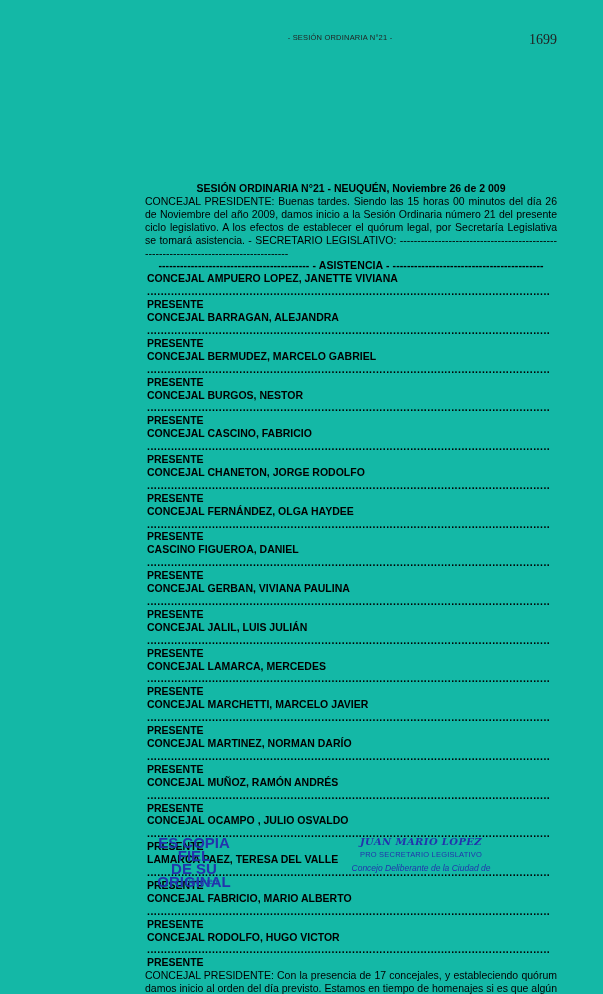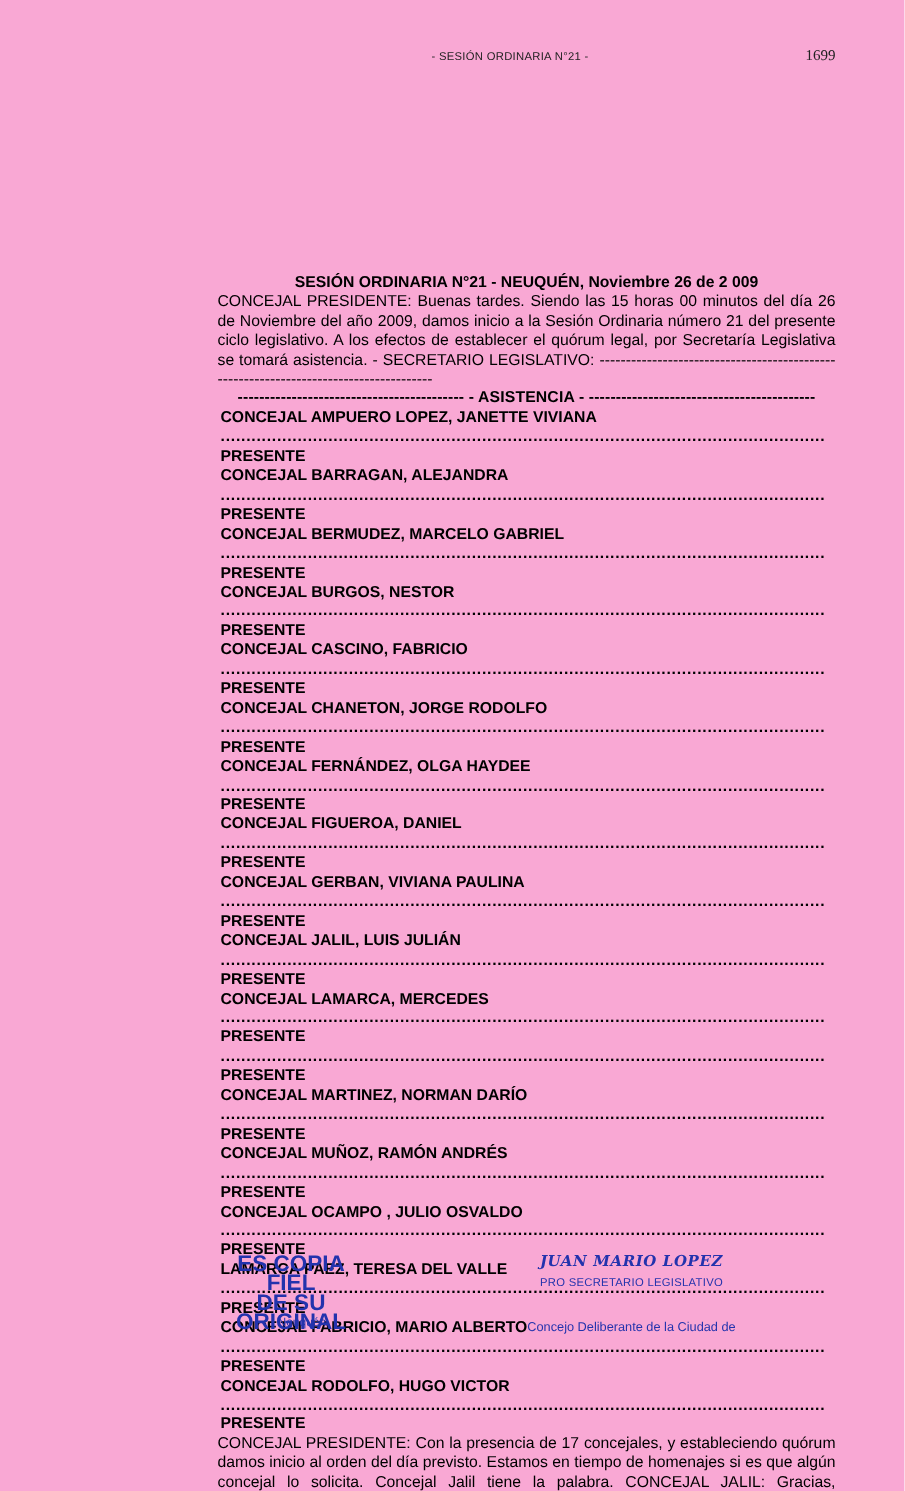--- a/index.html
+++ b/index.html
@@ -2,26 +2,26 @@
 <html><head>
 <meta charset="utf-8">
 <style>
   * { margin: 0; padding: 0; box-sizing: border-box; }
   html, body { background: #ffffff; }
   body {
     width: 603px; height: 994px; position: relative; overflow: hidden;
     font-family: "Liberation Sans", sans-serif; color: #000;
     --blue: #2333ad;
   }
-  .page { position: absolute; inset: 0; background: #f9a8d4; }
+  .page { position: absolute; inset: 0; background: #14b8a6; }
 
   
   .running-header { position: absolute; top: 33px; left: 145px; right: 46px; height: 12px; font-size: 7.5px; color: #222; }
   .rh-title { position: absolute; left: 0; right: 22px; text-align: center; letter-spacing: 0.2px; }
-  .rh-page { position: absolute; right: 0; top: -1px; font-family: "Liberation Serif", serif; font-size: 10px; }
+  .rh-page { position: absolute; right: 0; top: -1px; font-family: "Liberation Serif", serif; font-size: 14px; }
 
   
   .content {
     position: absolute; top: 137px; left: 145px; width: 412px;
     font-size: 10.5px; line-height: 12.9px; margin-top: 45px;
   }
   .doc-title { font-size: 10.5px; font-weight: bold; text-align: center; }
   .para { text-align: justify; overflow-wrap: break-word; }
   .asistencia-line {
     font-weight: bold; text-align: center;
@@ -34,21 +34,21 @@
   .att-leader::after { content: "......................................................................................................................"; letter-spacing: 0.5px; }
   .att-status { white-space: nowrap; }
 
   
   .footer { position: absolute; left: 0; right: 0; top: 836px; }
   .stamp { position: absolute; left: 148px; width: 92px; text-align: center; color: var(--blue); font-weight: bold; font-size: 15px; line-height: 13px; }
   .city { position: absolute; left: 145px; top: 41px; color: var(--blue); font-weight: normal; font-size: 8px; text-align: left; padding-left: 40px; }
   .signature { position: absolute; left: 340px; width: 162px; text-align: center; color: var(--blue); }
   .sig-name { font-family: "DejaVu Serif", serif; font-style: italic; font-weight: bold; font-size: 10px; letter-spacing: 0.4px; }
   .sig-title { font-size: 7.5px; margin-top: 3px; letter-spacing: 0.2px; }
-  .sig-org { font-size: 8.5px; margin-top: 20px; }
+  .sig-org { font-size: 8.5px; margin-top: 4px; font-style: italic; }
 </style>
 </head>
 <body style="--blue: #2333ad;">
 
 <div class="page">
 
   <div class="running-header">
     <span class="rh-title">- SESIÓN ORDINARIA N°21 -</span>
     <span class="rh-page">1699</span>
   </div>
@@ -94,21 +94,21 @@
     <span class="att-status">PRESENTE</span>
   </div>
 
   <div class="att-row">
     <span class="att-name">CONCEJAL  FERNÁNDEZ, OLGA HAYDEE</span>
     <span class="att-leader"></span>
     <span class="att-status">PRESENTE</span>
   </div>
 
   <div class="att-row">
-    <span class="att-name">CONCEJAL  FIGUEROA, DANIEL</span>
+    <span class="att-name">CASCINO  FIGUEROA, DANIEL</span>
     <span class="att-leader"></span>
     <span class="att-status">PRESENTE</span>
   </div>
 
   <div class="att-row">
     <span class="att-name">CONCEJAL  GERBAN, VIVIANA PAULINA</span>
     <span class="att-leader"></span>
     <span class="att-status">PRESENTE</span>
   </div>
 
@@ -118,20 +118,21 @@
     <span class="att-status">PRESENTE</span>
   </div>
 
   <div class="att-row">
     <span class="att-name">CONCEJAL  LAMARCA, MERCEDES</span>
     <span class="att-leader"></span>
     <span class="att-status">PRESENTE</span>
   </div>
 
   <div class="att-row">
+    <span class="att-name">CONCEJAL  MARCHETTI, MARCELO JAVIER</span>
     <span class="att-leader"></span>
     <span class="att-status">PRESENTE</span>
   </div>
 
   <div class="att-row">
     <span class="att-name">CONCEJAL  MARTINEZ, NORMAN DARÍO</span>
     <span class="att-leader"></span>
     <span class="att-status">PRESENTE</span>
   </div>
 

